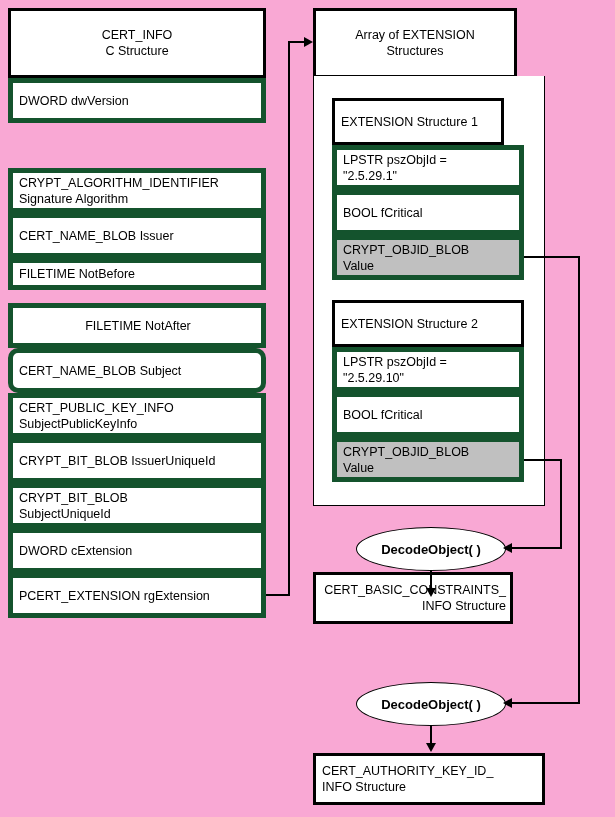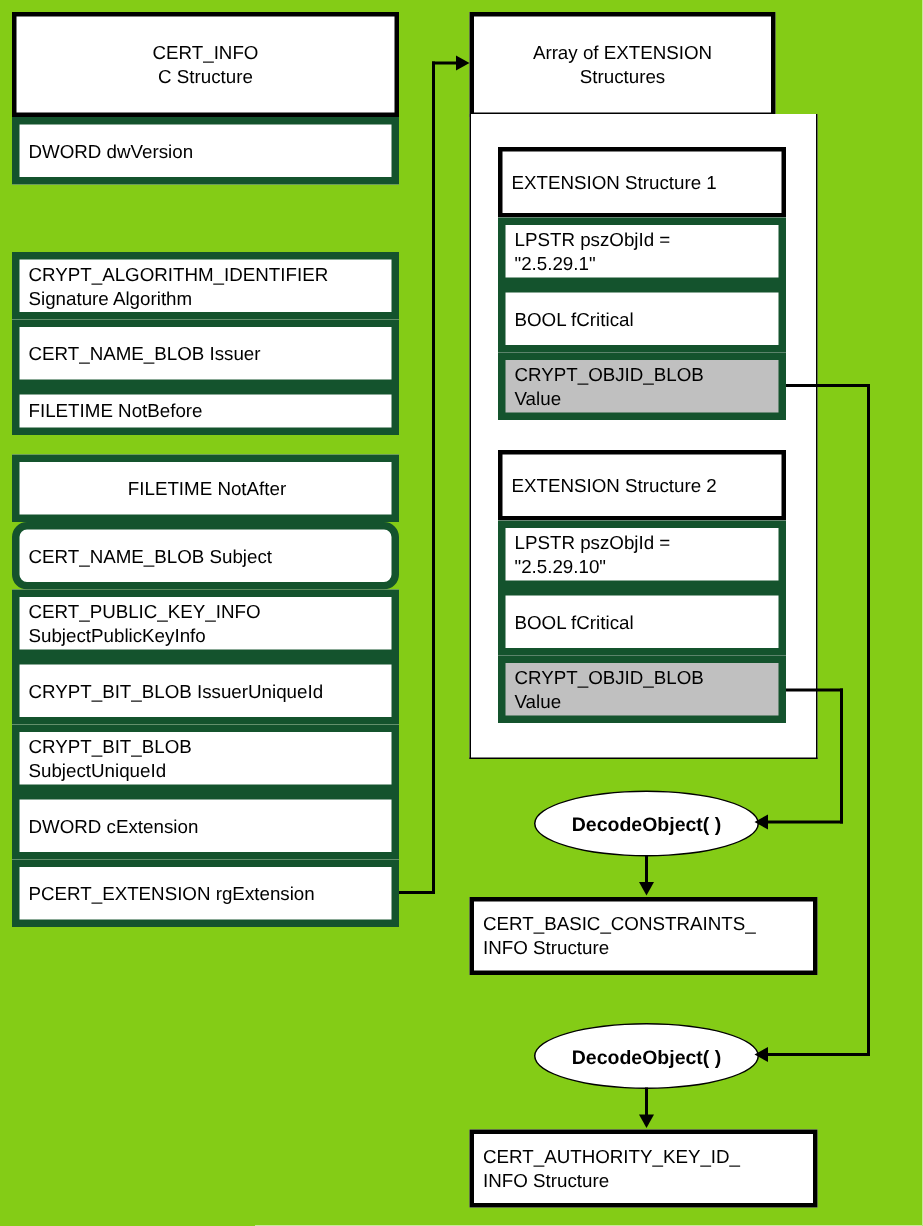--- a/index.html
+++ b/index.html
@@ -8,21 +8,21 @@
     background: #ffffff;
   }
   body {
     font-family: "Liberation Sans", sans-serif;
     -webkit-font-smoothing: none;
   }
   #canvas {
     position: relative;
     width: 615px;
     height: 817px;
-    background: #84cc16;
+    background: #f9a8d4;
     overflow: hidden;
   }
 
   
   .box {
     position: absolute;
     box-sizing: border-box;
     background: #ffffff;
     border: 1px solid #000000;
   }
@@ -158,21 +158,21 @@
 
   <div class="box thick" style="left:313px; top:8px; width:204px; height:70px;">
     <div class="txt center mid">Array of EXTENSION
 Structures</div>
   </div>
 
   <div style="position:absolute; left:313px; top:76px; width:232px; height:430px;
               box-sizing:border-box; border-left:1px solid #000; border-right:1px solid #000;
               border-bottom:1px solid #000; background:#ffffff;"></div>
 
-  <div class="box thick" style="left:332px; top:98px; width:192px; height:47px;padding-left:28px;">
+  <div class="box thick" style="left:332px; top:98px; width:172px; height:47px;padding-left:28px;">
     <div class="txt mid">EXTENSION Structure 1</div>
   </div>
   <div class="box plain" style="left:332px; top:145px; width:192px; height:45px;">
     <div class="txt mid">LPSTR  pszObjId =
 "2.5.29.1"</div>
   </div>
   <div class="box plain" style="left:332px; top:190px; width:192px; height:45px;">
     <div class="txt mid">BOOL  fCritical</div>
   </div>
   <div class="box plain shaded" style="left:332px; top:235px; width:192px; height:45px;">
@@ -196,21 +196,21 @@
   </div>
 
   <div class="ellipse" style="left:356px; top:527px; width:150px; height:44px;">
     <span>DecodeObject( )</span>
   </div>
 
   <div class="ellipse" style="left:356px; top:682px; width:150px; height:44px;">
     <span>DecodeObject( )</span>
   </div>
 
-  <div class="box thick" style="left:313px; top:598px; width:232px; height:52px;">
+  <div class="box thick" style="left:313px; top:572px; width:200px; height:52px;text-align:right;">
     <div class="txt mid">CERT_BASIC_CONSTRAINTS_
 INFO Structure</div>
   </div>
 
   <div class="box thick" style="left:313px; top:753px; width:232px; height:52px;">
     <div class="txt mid">CERT_AUTHORITY_KEY_ID_
 INFO Structure</div>
   </div>
 
   <div class="hline" style="left:266px; top:594px; width:24px; height:2px;"></div>

